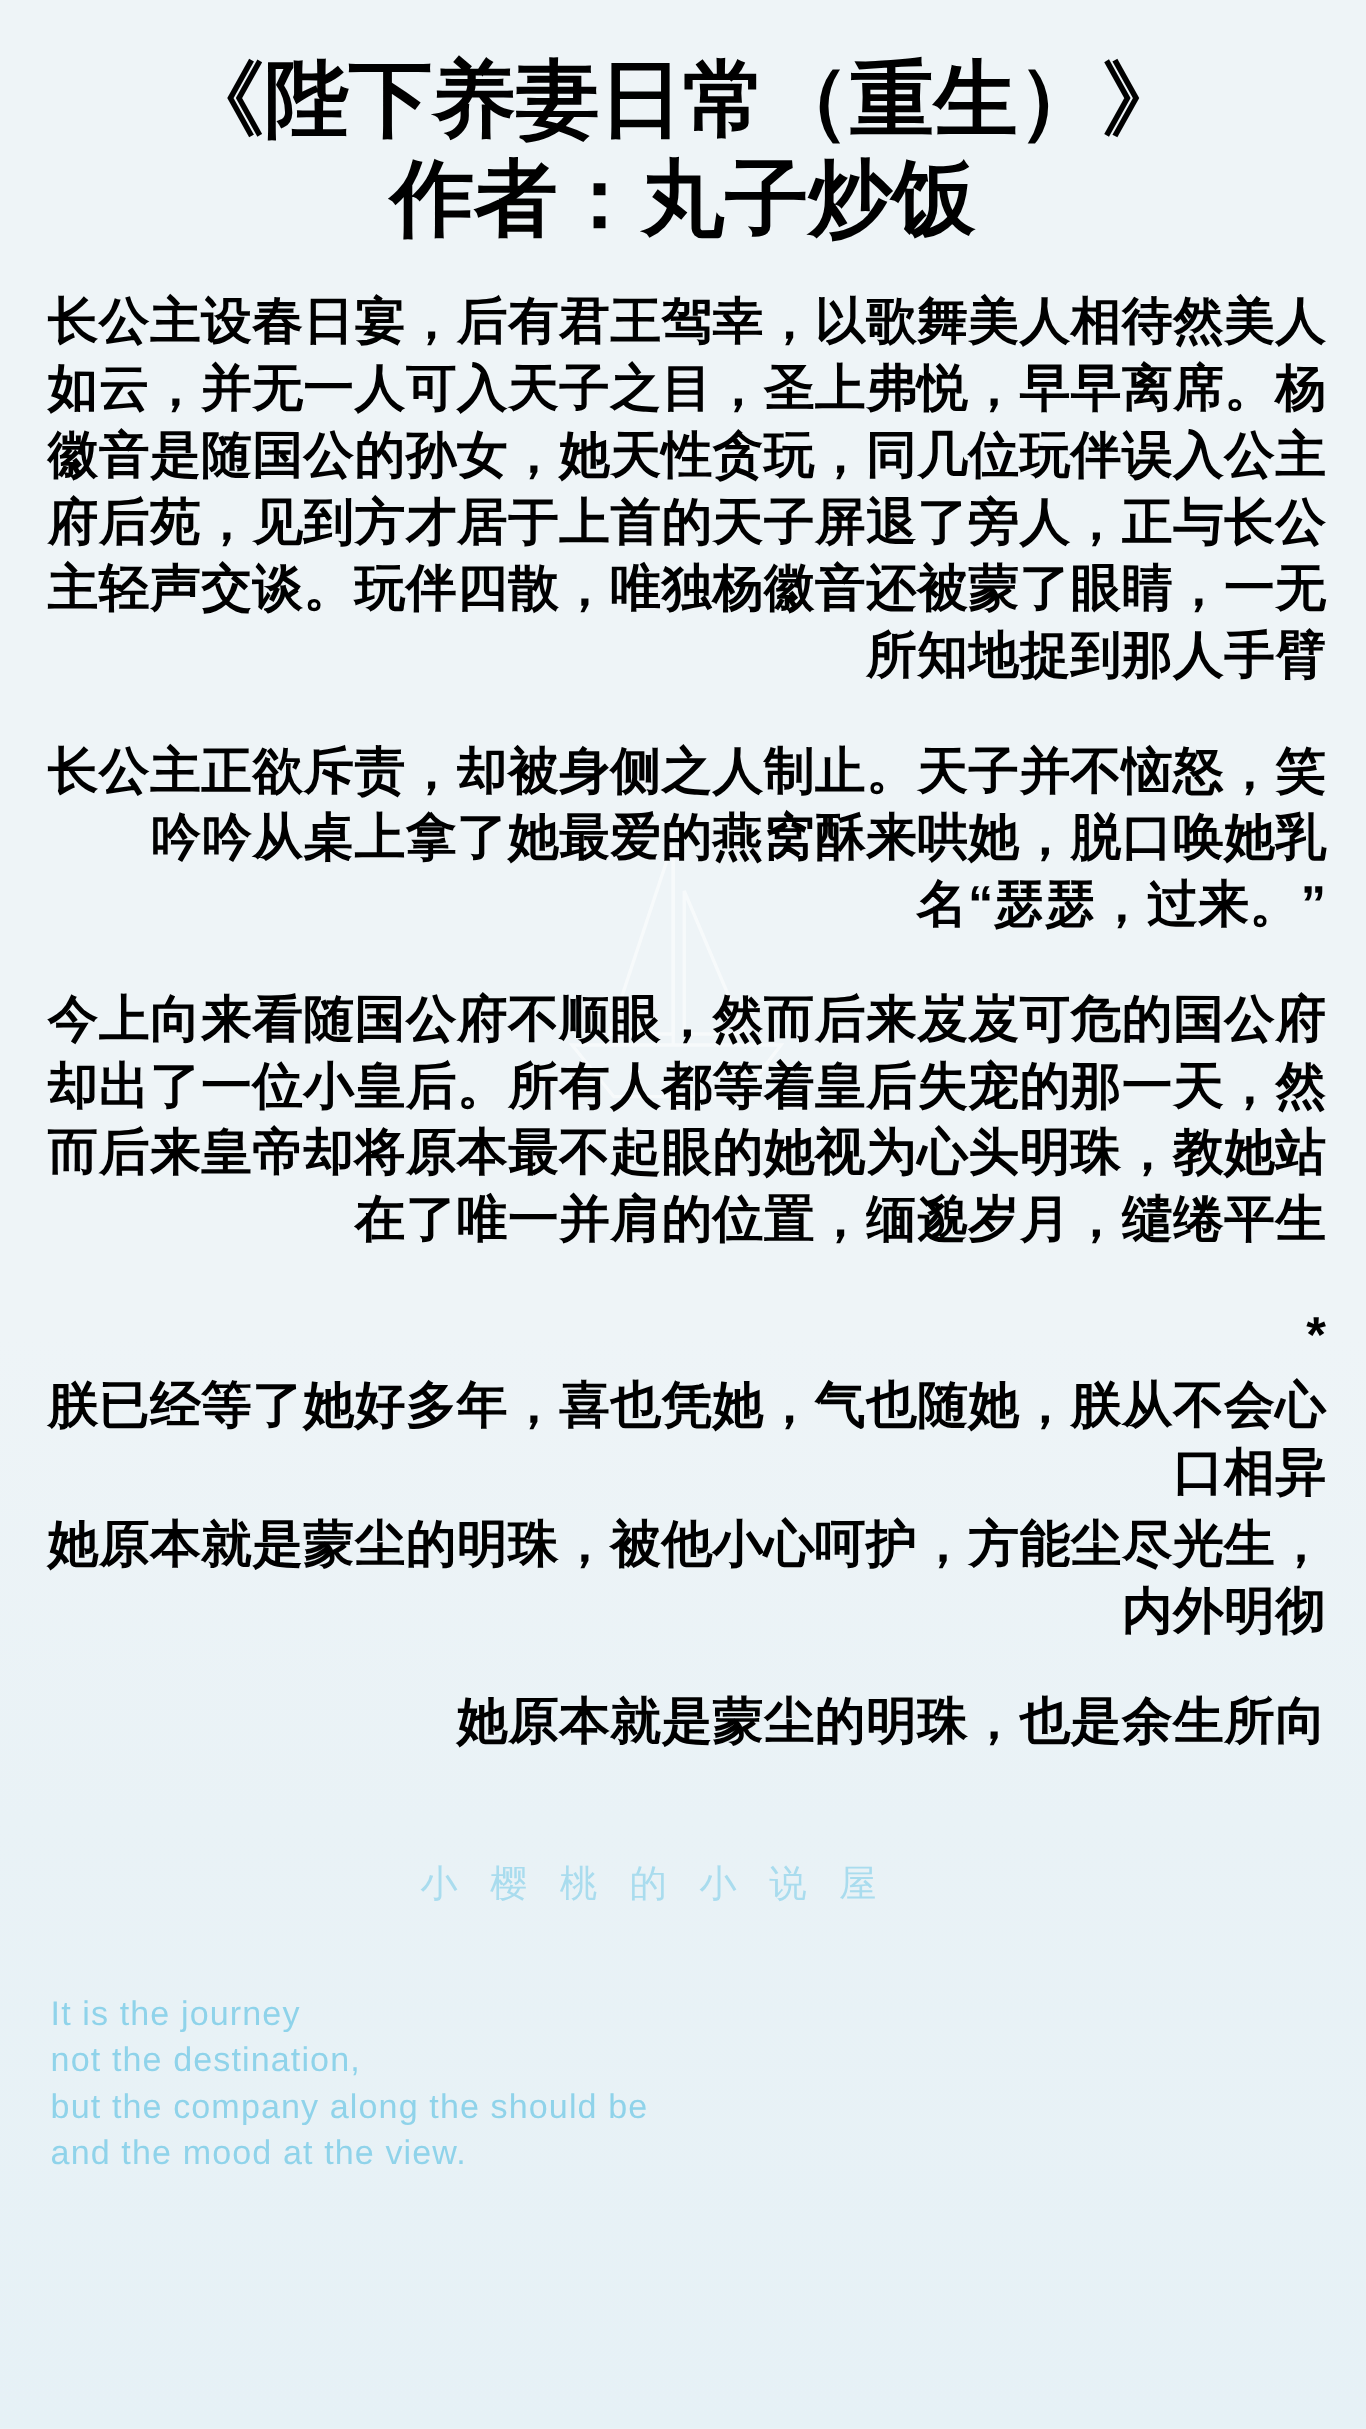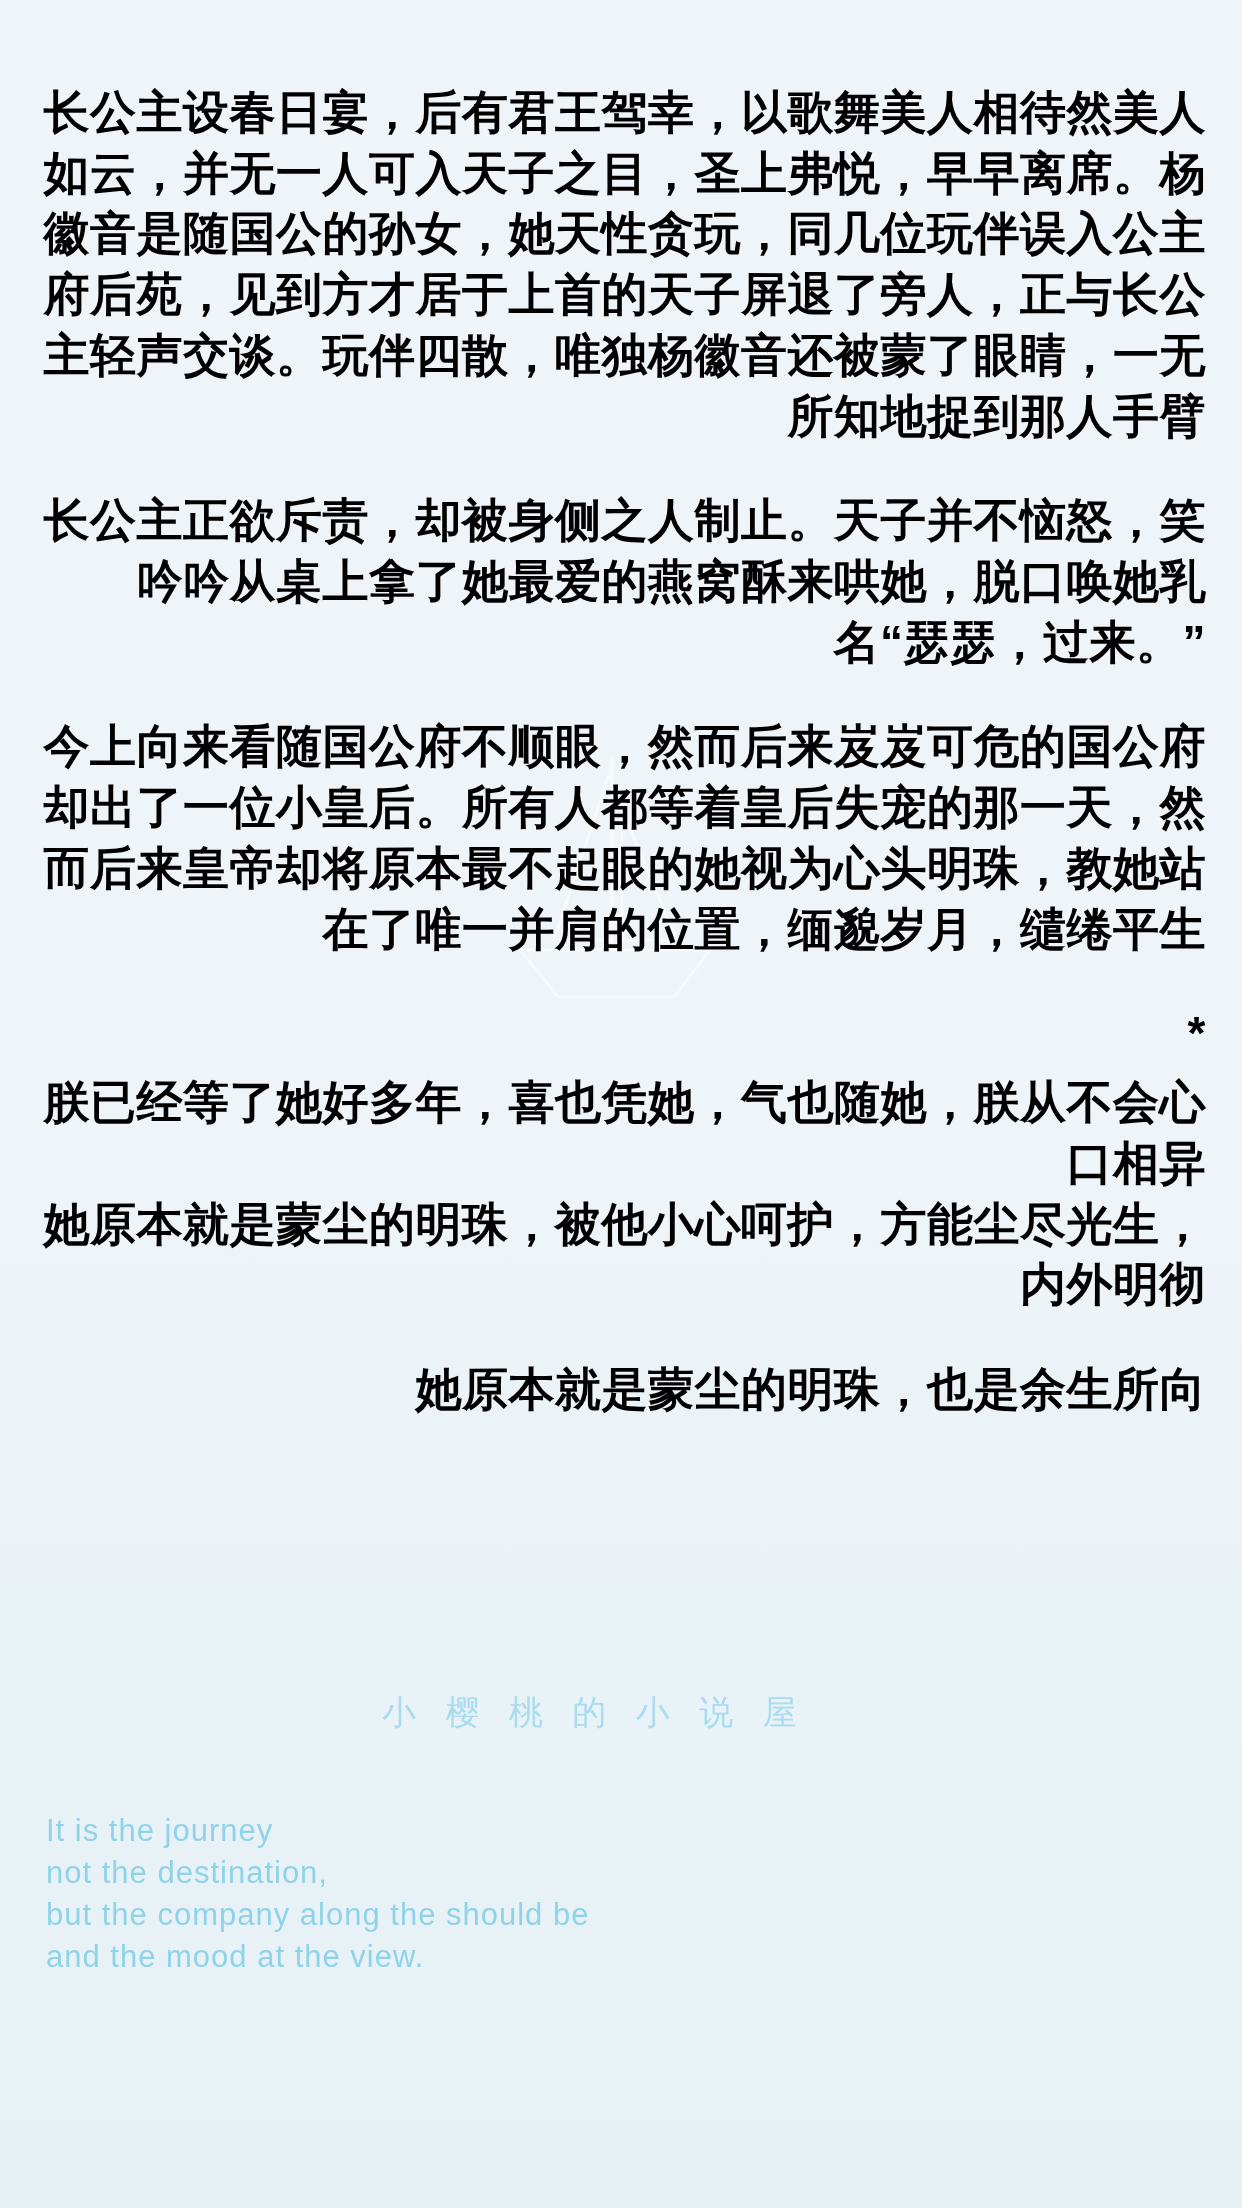--- a/index.html
+++ b/index.html
@@ -77,21 +77,21 @@
     margin-top: 36px;
     font-weight: bold;
     font-size: 46px;
     line-height: 1.32;
     color: #000;
     letter-spacing: 0.5px;
     text-align: right;
   }
   .para { margin: 0 0 44px 0; }
   .star { margin: 0 0 8px 0; }
-  .para.nogap { margin-bottom: 0; }
+  .para.nogap { margin-bottom: 0; font-family: Liberation Mono, monospace; }
 </style>
 </head>
 <body>
 
 <div class="page">
 
   <svg class="watermark-boat" viewBox="0 0 300 300" fill="none" stroke="#ffffff" stroke-width="3">
     <path d="M150 20 L150 215"></path>
     <path d="M150 30 L92 205 L150 205 Z"></path>
     <path d="M160 75 L215 205 L160 205 Z"></path>
@@ -100,20 +100,24 @@
 
   <div class="site-mark">小 樱 桃 的 小 说 屋</div>
 
   <div class="watermark-script">
     <div>It is the journey</div>
     <div>not the destination,</div>
     <div>but the company along the should be</div>
     <div>and the mood at the view.</div>
   </div>
 
+  <div class="title">
+    <span>《陛下养妻日常（重生）》</span>
+    <span class="line2">作者：丸子炒饭</span>
+  </div>
 
   <div class="body-text">
     <p class="para">长公主设春日宴，后有君王驾幸，以歌舞美人相待然美人如云，并无一人可入天子之目，圣上弗悦，早早离席。杨徽音是随国公的孙女，她天性贪玩，同几位玩伴误入公主府后苑，见到方才居于上首的天子屏退了旁人，正与长公主轻声交谈。玩伴四散，唯独杨徽音还被蒙了眼睛，一无所知地捉到那人手臂</p>
     <p class="para">长公主正欲斥责，却被身侧之人制止。天子并不恼怒，笑吟吟从桌上拿了她最爱的燕窝酥来哄她，脱口唤她乳名“瑟瑟，过来。”</p>
     <p class="para">今上向来看随国公府不顺眼，然而后来岌岌可危的国公府却出了一位小皇后。所有人都等着皇后失宠的那一天，然而后来皇帝却将原本最不起眼的她视为心头明珠，教她站在了唯一并肩的位置，缅邈岁月，缱绻平生</p>
     <p class="star">*</p>
     <p class="para nogap">朕已经等了她好多年，喜也凭她，气也随她，朕从不会心口相异</p>
     <p class="para">她原本就是蒙尘的明珠，被他小心呵护，方能尘尽光生，内外明彻</p>
     <p class="para nogap">她原本就是蒙尘的明珠，也是余生所向</p>
   </div>

